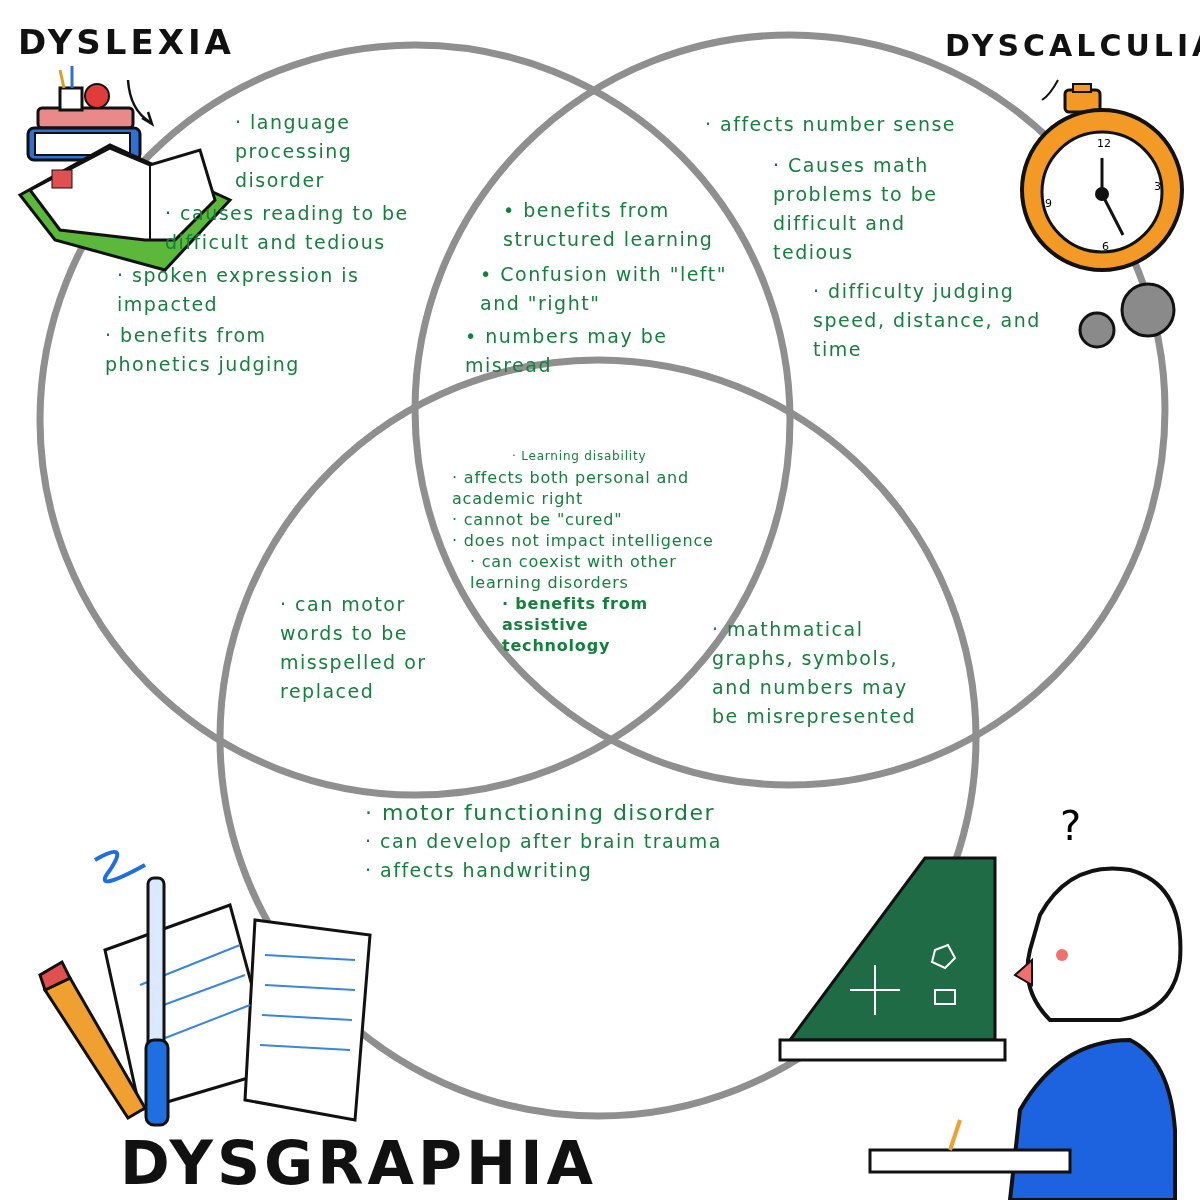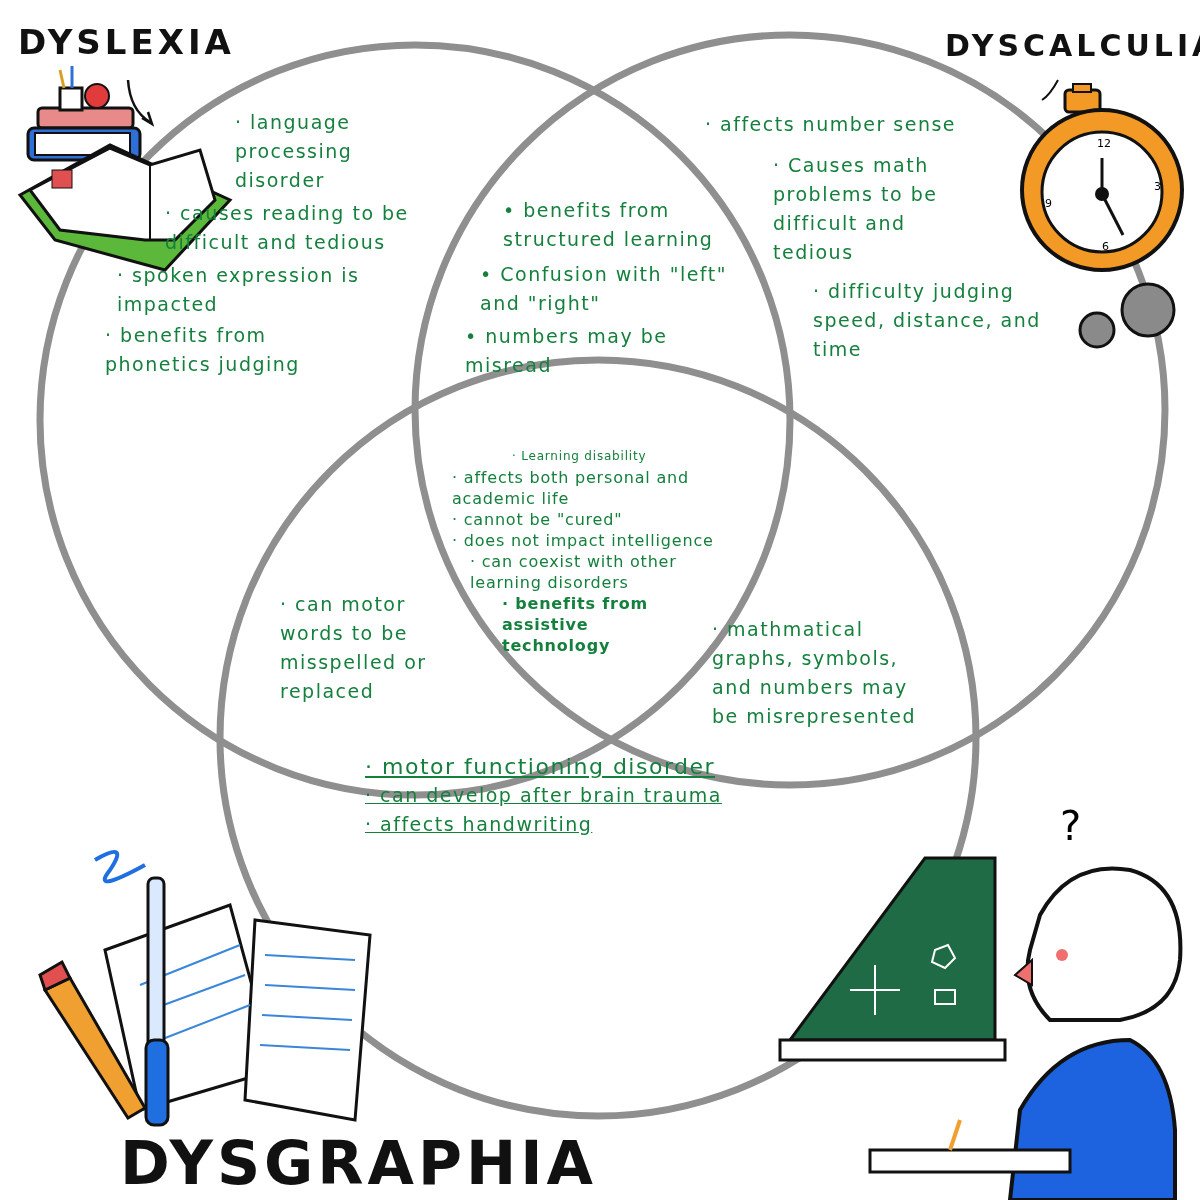--- a/index.html
+++ b/index.html
@@ -110,32 +110,32 @@
 </div>
 
 <div class="note" style="left:705px; top:110px; width:300px;">
   <span class="item" style="width:270px;">· affects number sense</span>
   <span class="item" style="padding-left:68px; width:210px; margin-top:12px;">· Causes math problems to be difficult and tedious</span>
   <span class="item" style="padding-left:108px; width:230px; margin-top:10px;">· difficulty judging speed, distance, and time</span>
 </div>
 
 <div class="note sm" style="left:452px; top:446px; width:280px;">
   <span class="item" style="padding-left:60px; font-size:12px;">· Learning disability</span>
-  <span class="item" style="width:260px;">· affects both personal and academic life</span>
+  <span class="item" style="width:260px;">· affects both personal and academic right</span>
   <span class="item">· cannot be "cured"</span>
   <span class="item">· does not impact intelligence</span>
   <span class="item" style="padding-left:18px; width:245px;">· can coexist with other learning disorders</span>
   <span class="item" style="padding-left:50px; width:160px;font-weight:bold;">· benefits from assistive technology</span>
 </div>
 
 <div class="note" style="left:280px; top:590px; width:180px;">
   <span class="item">· can motor words to be misspelled or replaced</span>
 </div>
 
 <div class="note" style="left:712px; top:615px; width:220px;">
   <span class="item">· mathmatical graphs, symbols, and numbers may be misrepresented</span>
 </div>
 
-<div class="note" style="left:365px; top:752px; width:470px;text-decoration:underline;">
+<div class="note" style="left:365px; top:798px; width:470px;">
   <span class="item" style="font-size:22px;">· motor functioning disorder</span>
   <span class="item">· can develop after brain trauma</span>
   <span class="item">· affects handwriting</span>
 </div>
 
 </body></html>

